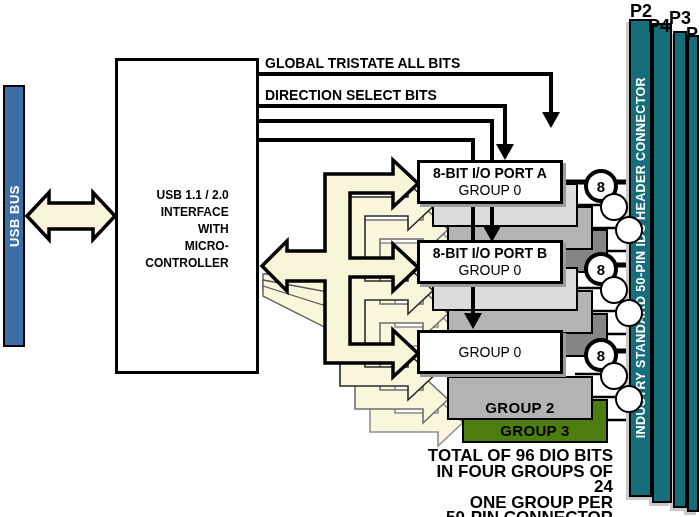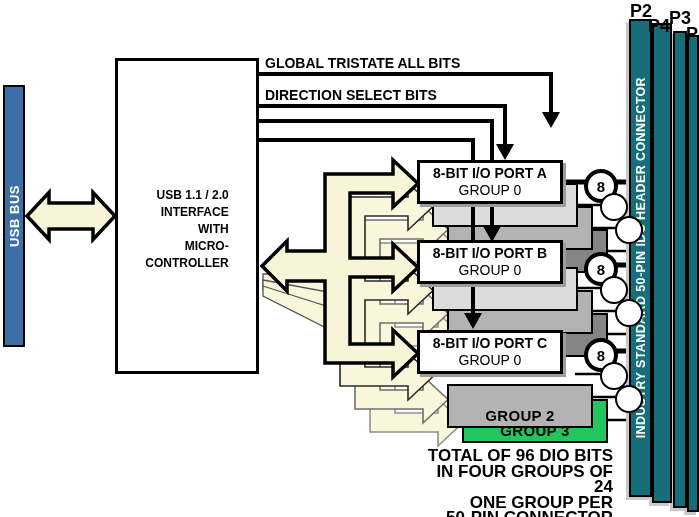--- a/index.html
+++ b/index.html
@@ -71,24 +71,24 @@
     <line x1="590" y1="397" x2="633" y2="397" stroke="#000" stroke-width="2.5"></line>
     <line x1="605" y1="420" x2="633" y2="420" stroke="#000" stroke-width="2.5"></line>
   </svg>
 
   <div class="graybox" style="left:462px;top:229px;background:#858585;"></div>
   <div class="graybox" style="left:447px;top:206px;background:#B3B3B3;"></div>
   <div class="graybox" style="left:432px;top:183px;background:#DCDCDC;"></div>
   <div class="graybox" style="left:462px;top:313px;background:#858585;"></div>
   <div class="graybox" style="left:447px;top:290px;background:#B3B3B3;"></div>
   <div class="graybox" style="left:432px;top:267px;background:#DCDCDC;"></div>
-  <div class="graybox" style="left:462px;top:399px;background:#22c55e;">
+  <div class="graybox" style="left:462px;top:399px;background:#4d7c0f;">
     <span class="glabel">GROUP 3</span>
   </div>
-  <div class="graybox" style="left:447px;top:384px;background:#B3B3B3;">
+  <div class="graybox" style="left:447px;top:376px;background:#B3B3B3;">
     <span class="glabel">GROUP 2</span>
   </div>
 
   <svg id="layer-signals" class="layer" viewBox="0 0 699 517">
     <path d="M256,74 H551 V113" fill="none" stroke="#000" stroke-width="4"></path>
     <polygon points="542,112 560,112 551,128" fill="#000"></polygon>
     <path d="M256,106 H505 V145" fill="none" stroke="#000" stroke-width="4"></path>
     <polygon points="496,144 514,144 505,160" fill="#000"></polygon>
     <path d="M256,121 H492 V227" fill="none" stroke="#000" stroke-width="4"></path>
     <polygon points="483,226 501,226 492,242" fill="#000"></polygon>
@@ -113,21 +113,20 @@
 
   <div class="portbox" style="left:417px;top:160px;">
     <div class="ptitle">8-BIT I/O PORT A</div>
     <div class="psub">GROUP 0</div>
   </div>
   <div class="portbox" style="left:417px;top:240px;">
     <div class="ptitle">8-BIT I/O PORT B</div>
     <div class="psub">GROUP 0</div>
   </div>
   <div class="portbox" style="left:417px;top:330px;">
-    <div class="ptitle">8-BIT I/O PORT C</div>
     <div class="psub">GROUP 0</div>
   </div>
 
   <div class="badge" style="left:584px;top:169px;">8</div>
   <div class="wcircle" style="left:600px;top:193px;"></div>
   <div class="wcircle" style="left:615px;top:216px;"></div>
   <div class="badge" style="left:584px;top:252px;">8</div>
   <div class="wcircle" style="left:600px;top:276px;"></div>
   <div class="wcircle" style="left:615px;top:299px;"></div>
   <div class="badge" style="left:584px;top:338px;">8</div>

